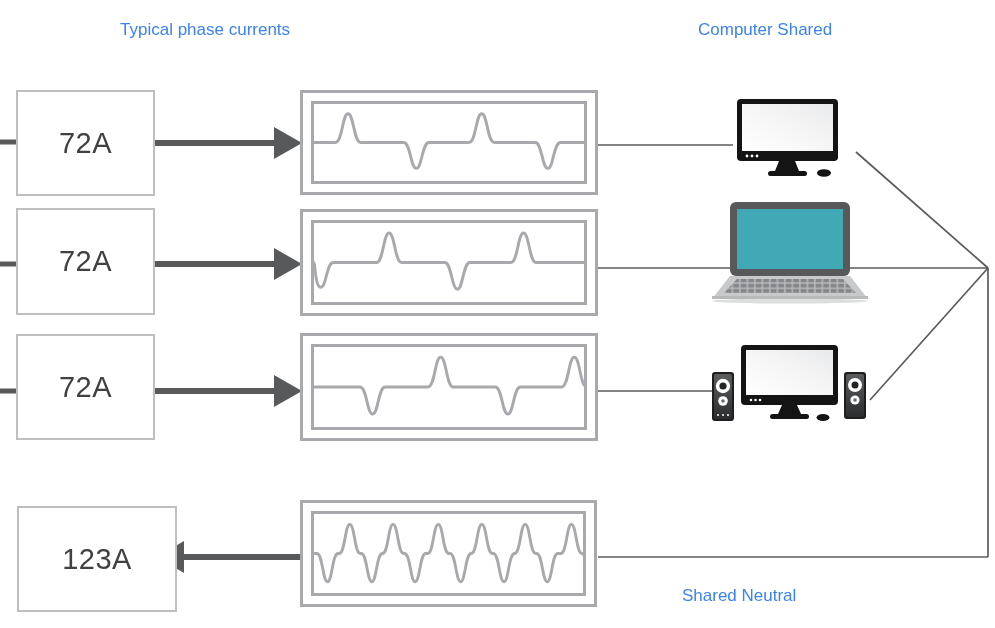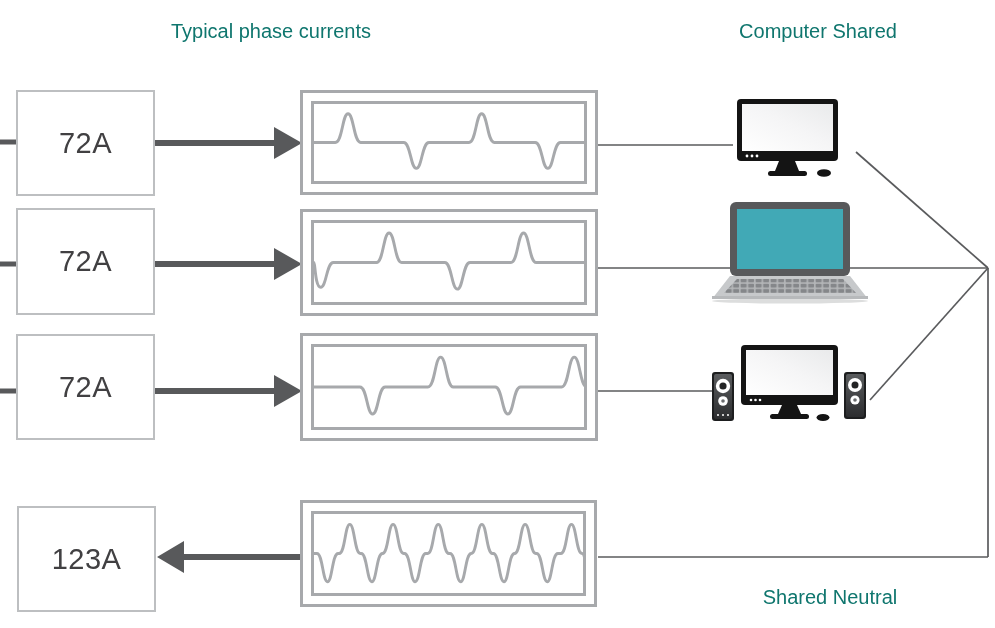--- a/index.html
+++ b/index.html
@@ -1,20 +1,20 @@
 <!DOCTYPE html>
 <html><head>
 <meta charset="utf-8">
 <style>
   html,body{margin:0;padding:0;background:#ffffff;}
   #canvas{
     position:relative;width:995px;height:628px;background:#ffffff;overflow:hidden;
     font-family:"Liberation Sans",sans-serif;color:#414042;
   }
-  .title{position:absolute;font-size:20px;color:#0f766e;text-align:center;white-space:nowrap;}
+  .title{position:absolute;font-size:17px;color:#3b82f6;white-space:nowrap;}
   .ampbox{
     position:absolute;background:#ffffff;border:2px solid #bdbfc1;
     display:flex;align-items:center;justify-content:center;
     font-size:29px;letter-spacing:0.5px;color:#414042;z-index:2;box-sizing:border-box;text-align:right;
   }
   .wavebox{
     position:absolute;background:#ffffff;border:3px solid #a7a9ac;z-index:2;box-sizing:border-box;
   }
   .wave-inner{
     position:absolute;left:8px;top:8px;right:8px;bottom:8px;
@@ -57,32 +57,32 @@
     <line x1="856" y1="152" x2="988" y2="268" stroke="#5a5b5d" stroke-width="1.7"></line>
     <line x1="598" y1="268" x2="988" y2="268" stroke="#5a5b5d" stroke-width="1.7"></line>
     <line x1="598" y1="391" x2="714" y2="391" stroke="#5a5b5d" stroke-width="1.7"></line>
     <line x1="870" y1="400" x2="988" y2="268" stroke="#5a5b5d" stroke-width="1.7"></line>
     <line x1="988" y1="268" x2="988" y2="557" stroke="#5a5b5d" stroke-width="1.7"></line>
     <line x1="598" y1="557" x2="988" y2="557" stroke="#5a5b5d" stroke-width="1.7"></line>
   </svg>
 
   <div class="title" style="left:120px;top:20px;width:302px;">Typical phase currents</div>
   <div class="title" style="left:698px;top:20px;width:240px;">Computer Shared</div>
-  <div class="title" style="left:710px;top:586px;width:240px;">Shared Neutral</div>
+  <div class="title" style="left:682px;top:586px;width:240px;">Shared Neutral</div>
 
   <div class="ampbox" style="left:16px;top:90px;width:139px;height:106px;">
     <span>72A</span>
   </div>
   <div class="ampbox" style="left:16px;top:208px;width:139px;height:107px;">
     <span>72A</span>
   </div>
   <div class="ampbox" style="left:16px;top:334px;width:139px;height:106px;">
     <span>72A</span>
   </div>
-  <div class="ampbox" style="left:17px;top:506px;width:139px;height:106px;">
+  <div class="ampbox" style="left:17px;top:506px;width:160px;height:106px;">
     <span>123A</span>
   </div>
 
   <div class="wavebox" style="left:300px;top:90px;width:298px;height:105px;">
     <div class="wave-inner">
       <svg viewBox="0 0 277 83" preserveAspectRatio="none">
           <path d="M 0 41.5 L 21.9 41.5 C 29.1 41.5 29.1 10.5 34.9 10.5 C 40.8 10.5 40.8 41.5 47.9 41.5 L 92.0 41.5 C 99.1 41.5 99.1 69.5 105.0 69.5 C 110.8 69.5 110.8 41.5 118.0 41.5 L 159.0 41.5 C 166.2 41.5 166.2 10.5 172.0 10.5 C 177.9 10.5 177.9 41.5 185.0 41.5 L 226.9 41.5 C 234.0 41.5 234.0 69.5 239.9 69.5 C 245.7 69.5 245.7 41.5 252.9 41.5 L 277 41.5" fill="none" stroke="#a7a9ac" stroke-width="3" stroke-linejoin="round"></path>
         </svg>
     </div>
   </div>

